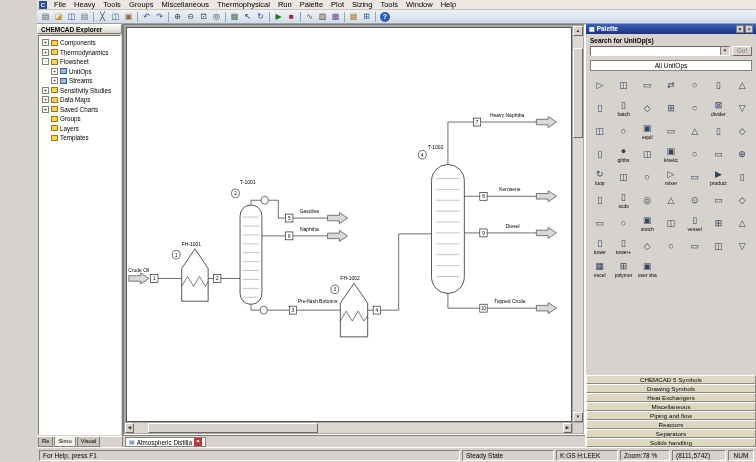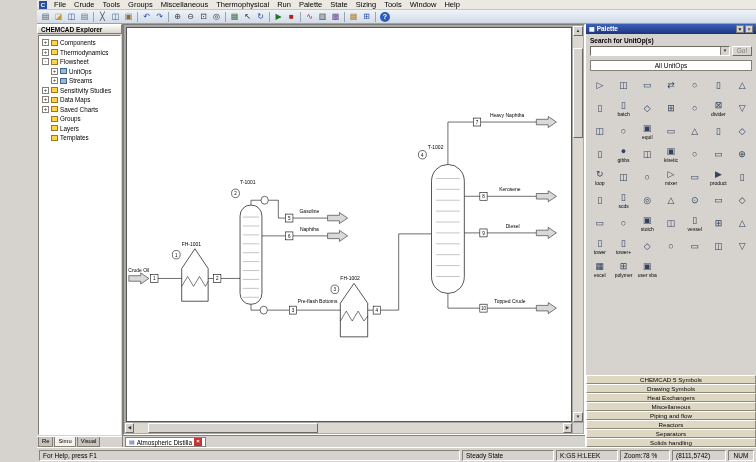--- a/index.html
+++ b/index.html
@@ -83,28 +83,28 @@
 </style>
 </head>
 <body>
 
 <div id="app">
 
   <div id="menubar">
     <span id="appicon">C</span>
     <span id="menuitems" style="display:flex;">
         <span class="menu-item">File</span>
-        <span class="menu-item">Crude</span>
+        <span class="menu-item">Heavy</span>
         <span class="menu-item">Tools</span>
         <span class="menu-item">Groups</span>
         <span class="menu-item">Miscellaneous</span>
         <span class="menu-item">Thermophysical</span>
         <span class="menu-item">Run</span>
         <span class="menu-item">Palette</span>
-        <span class="menu-item">State</span>
+        <span class="menu-item">Plot</span>
         <span class="menu-item">Sizing</span>
         <span class="menu-item">Tools</span>
         <span class="menu-item">Window</span>
         <span class="menu-item">Help</span>
       </span>
   </div>
 
   <div id="toolbar">
       <span class="tb-btn" style="color: rgb(74, 74, 76);">▤</span>
       <span class="tb-btn" style="color: rgb(200, 152, 42);">◪</span>

